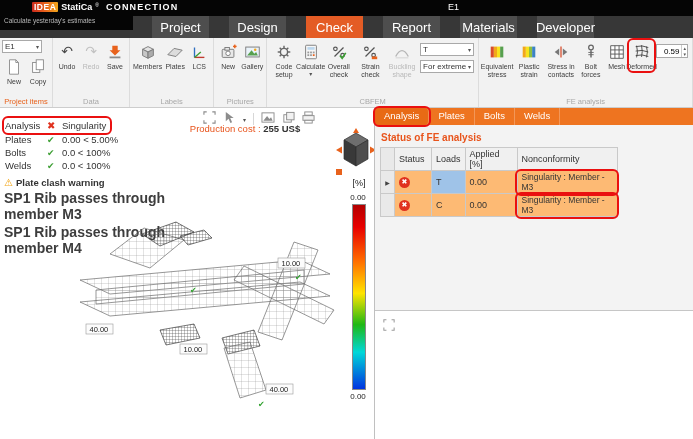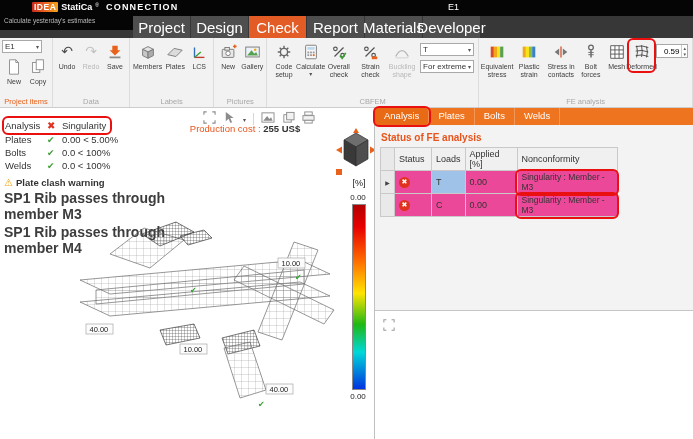--- a/index.html
+++ b/index.html
@@ -13,21 +13,21 @@
   .logo { position:absolute; left:0; top:0; width:133px; height:30px; background:#050505; z-index:6; padding:2px 0 0 4px; }
   .logorow { display:flex; align-items:flex-start; height:12px; gap:3px;padding-left:28px; }
   .idea { background:linear-gradient(90deg,#c9281c,#e8621c,#f2a71b); color:#fff; font-weight:bold; font-size:8.5px; padding:0 2px; letter-spacing:.5px; border-radius:1px; }
   .statica { color:#fff; font-size:9px; font-weight:bold; }
   .reg { color:#fff; font-size:5px; align-self:flex-start; }
   .conn { color:#fff; font-size:9px; font-weight:bold; letter-spacing:1.2px; margin-left:4px; }
   .tagline { color:#b9b9b9; font-size:6.5px; margin-top:3px; }
 
   
   .navtabs { position:absolute; left:133px; top:16px; height:22px; display:flex; gap:1px; z-index:5; }
-  .ntab { width:57px; background:#4e4e4e; color:#fff; font-size:15px; display:flex; align-items:center; justify-content:center; cursor:default; }
+  .ntab { width:57px; background:#4e4e4e; color:#fff; font-size:13px; display:flex; align-items:center; justify-content:center; cursor:default;margin-left:19px; }
   .ntab.active { background:#e45c25; }
 
   
   .ribbon { position:absolute; left:0; top:38px; width:693px; height:70px; background:#f2f2f2; border-bottom:1px solid #cdcdcd; display:flex; }
   .rgroup { position:relative; border-right:1px solid #dcdcdc; padding:2px 2px 11px 2px; display:flex; align-items:flex-start; }
   .glabel { position:absolute; bottom:1px; left:0; right:0; text-align:center; font-size:7.5px; color:#a8a8a8; white-space:nowrap; }
   .glabel.accent { color:#e8621c; }
   .gcol { display:flex; flex-direction:column; }
   .btnrow { display:flex; }
   .rbtn { display:flex; flex-direction:column; align-items:center; min-width:24px; max-width:32px; padding:0 1px; font-size:7px; line-height:1.15; color:#3d3d3d; text-align:center; cursor:default; }
@@ -69,21 +69,21 @@
     background:linear-gradient(180deg,#b30000 0%,#e80000 12%,#ff6a00 30%,#ffe400 48%,#1fb814 65%,#00d8d8 80%,#0033e0 100%); }
   .scale-bottom { position:absolute; left:340px; top:392px; width:36px; text-align:center; font-size:8px; color:#222; }
   .model { position:absolute; left:52px; top:192px; }
 
   
   .rpanel { position:absolute; left:374px; top:108px; width:319px; height:331px; background:#f3f3f3; border-left:1px solid #c0c0c0; }
   .rp-tabs { height:17px; background:#ee7420; display:flex; align-items:stretch; }
   .rp-tab { padding:2px 9px 0; font-size:9.5px; color:#fff; border-right:1px solid rgba(255,255,255,.25); }
   .rp-tab.active { background:#e86a15; }
   .rp-title { margin:7px 0 4px 6px; color:#e8541c; font-weight:bold; font-size:10px; }
-  .fetable { border-collapse:collapse; margin-left:5px; background:#ec4899; font-size:9px; color:#333; }
+  .fetable { border-collapse:collapse; margin-left:5px; background:#fdba74; font-size:9px; color:#333; }
   .fetable th, .fetable td { border:1px solid #c9c9c9; padding:1px 4px; text-align:left; font-weight:normal; height:16px; }
   .fetable th { background:#f0f0f0; }
   th.expcol, td.expcol { width:14px; background:#e9e9e9; padding:1px 2px; text-align:center; }
   .exp { font-size:6px; color:#444; font-family:"DejaVu Sans",sans-serif; }
   .c-status { width:37px; text-align:center; }
   .circle { display:inline-block; width:11px; height:11px; border-radius:50%; background:#e0321f; vertical-align:middle; }
   .circle span { display:block; color:#fff; font-size:7px; line-height:11px; text-align:center; font-weight:bold; font-family:"DejaVu Sans",sans-serif; }
   .c-loads { width:33px; }
   .c-loads.sel { background:#9fc3e8; }
   .c-app { width:52px; }

